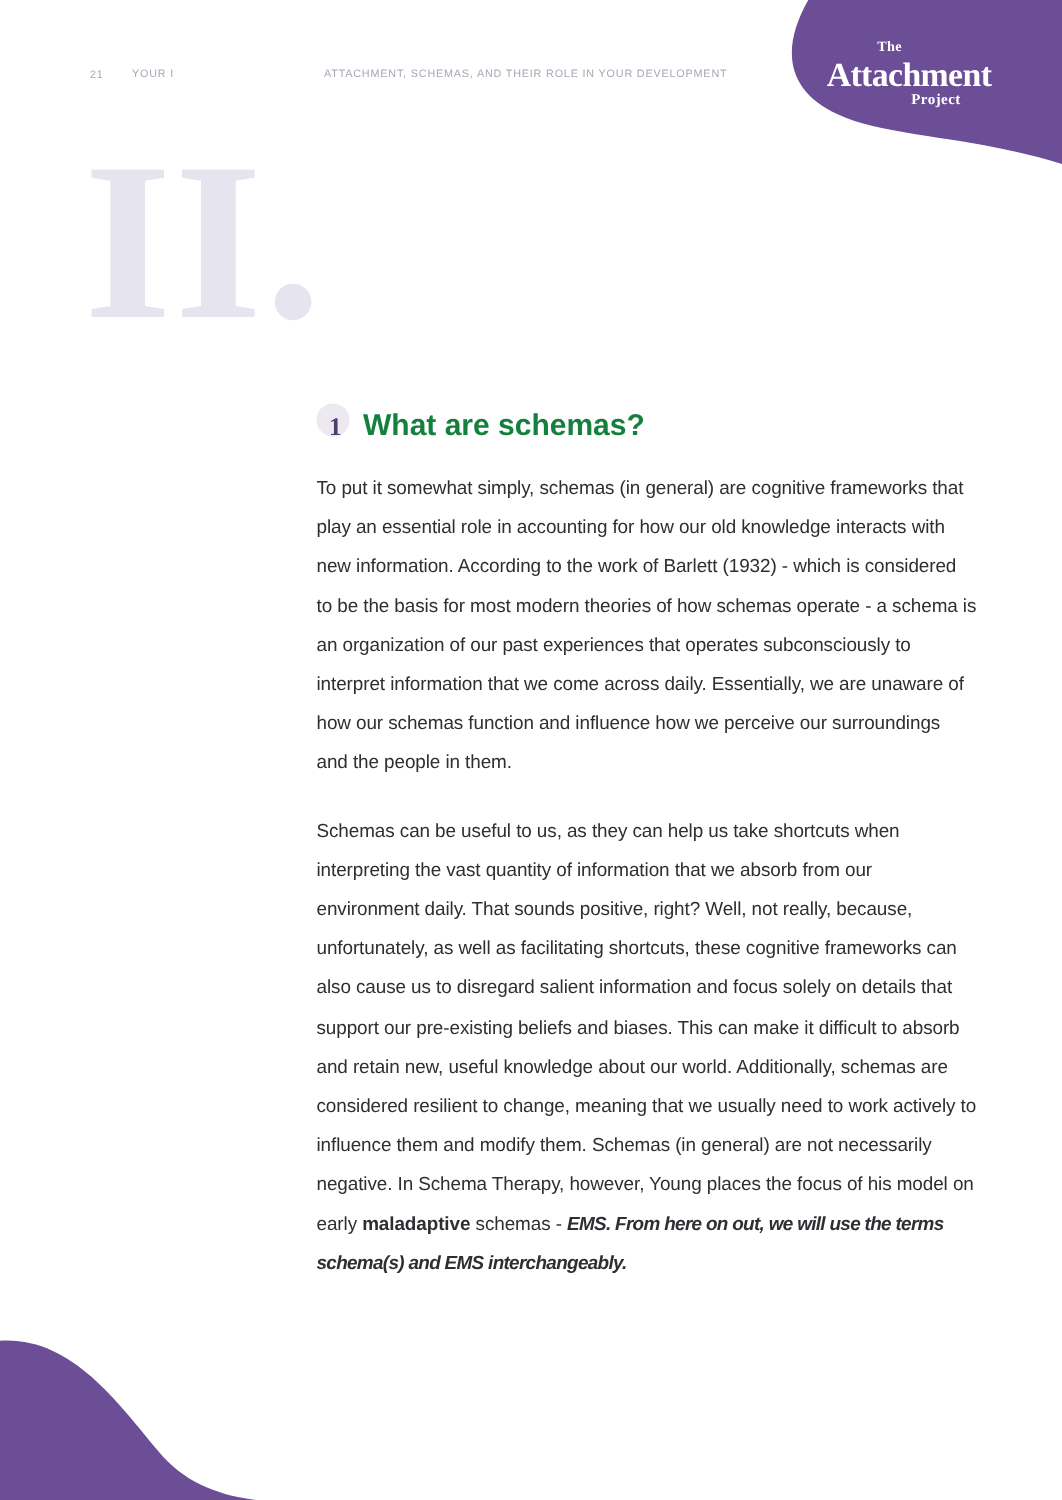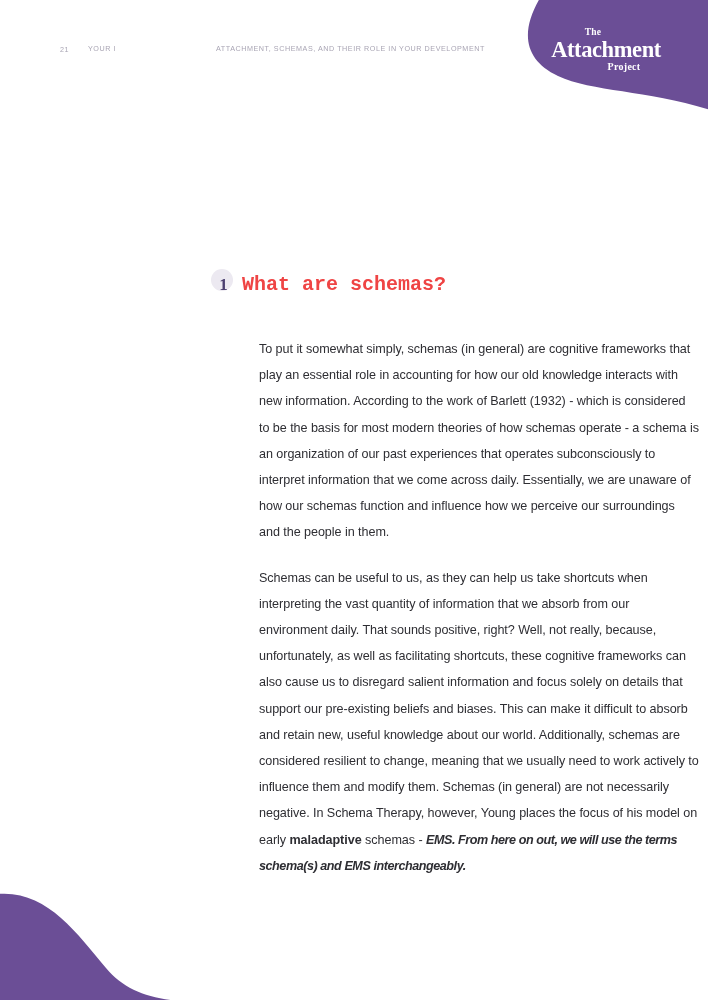--- a/index.html
+++ b/index.html
@@ -145,35 +145,34 @@
   .section-number {
     position: relative;
     font-family: "Liberation Serif", serif;
     font-size: 17px;
     font-weight: 700;
     color: #4c3f70;
     margin-left: -5px;
     margin-top: 1px;
   }
   .section-title {
-    font-family: Liberation Mono, monospace;
+    font-family: Liberation Sans, sans-serif;
     font-size: 20px;
     font-weight: 700;
-    color: #ef4444;
+    color: #15803d;
     margin-left: 1px;
     white-space: nowrap;
   }
 
   
   .body-copy {
     position: absolute;
     left: 211px;
-    top: 336px;
+    top: 312px;
     width: 440px;
-    margin-left: 48px;
   }
   .para {
     font-size: 12.6px;
     line-height: 26.2px;
     color: #2e2e33;
     margin: 0 0 19px 0;
     letter-spacing: -0.06px;
   }
   .para:last-child { margin-bottom: 0; }
   .em-bold { font-weight: 700; }
@@ -197,20 +196,21 @@
     <div class="logo-main">Attachment</div>
     <div class="logo-project">Project</div>
   </div>
 
   <div class="running-header">
     <span class="rh-page">21</span>
     <span class="rh-part">YOUR I</span>
     <span class="rh-title">ATTACHMENT, SCHEMAS, AND THEIR ROLE IN YOUR DEVELOPMENT</span>
   </div>
 
+  <div class="chapter-numeral">II.</div>
 
 
   <div class="section-heading">
     <span class="section-number-wrap">
       <span class="section-number-circle"></span>
       <span class="section-number">1</span>
     </span>
     <span class="section-title">What are schemas?</span>
   </div>
 

